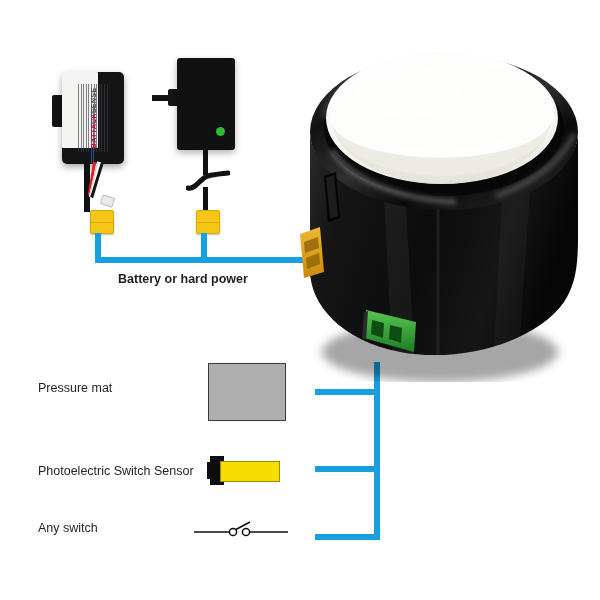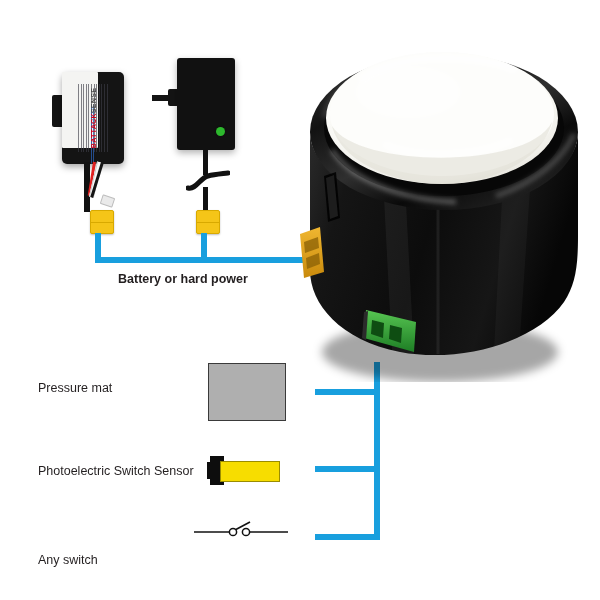--- a/index.html
+++ b/index.html
@@ -171,21 +171,21 @@
   <div class="caption" style="left:118px;top:272px;">Battery or hard power</div>
 
   <div class="row-label" style="left:38px;top:381px;">Pressure mat</div>
   <div class="abs mat"></div>
 
   <div class="row-label" style="left:38px;top:464px;">Photoelectric Switch Sensor</div>
   <div class="abs ps-nub"></div>
   <div class="abs ps-head"></div>
   <div class="abs ps-body"></div>
 
-  <div class="row-label" style="left:38px;top:521px;margin-top:32px;">Any switch</div>
+  <div class="row-label" style="left:38px;top:521px;">Any switch</div>
   <svg class="abs sw-wrap" viewBox="0 0 104 26">
     <line x1="2" y1="16" x2="38" y2="16" stroke="#111" stroke-width="1.6"></line>
     <line x1="56" y1="16" x2="96" y2="16" stroke="#111" stroke-width="1.6"></line>
     <line x1="42" y1="14.5" x2="58" y2="6" stroke="#111" stroke-width="1.6"></line>
     <circle cx="41" cy="16" r="3.6" fill="#fff" stroke="#111" stroke-width="1.5"></circle>
     <circle cx="54" cy="16" r="3.6" fill="#fff" stroke="#111" stroke-width="1.5"></circle>
   </svg>
 
   <div class="wire" style="left:374px;top:362px;width:6px;height:178px;"></div>
   <div class="wire" style="left:315px;top:389px;width:65px;height:6px;"></div>

